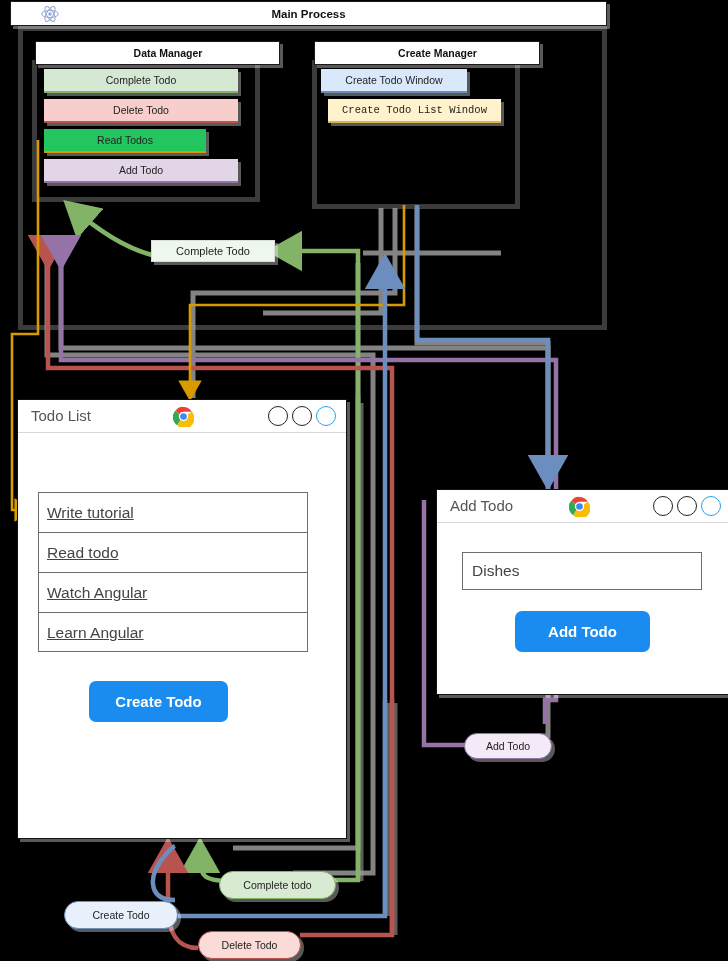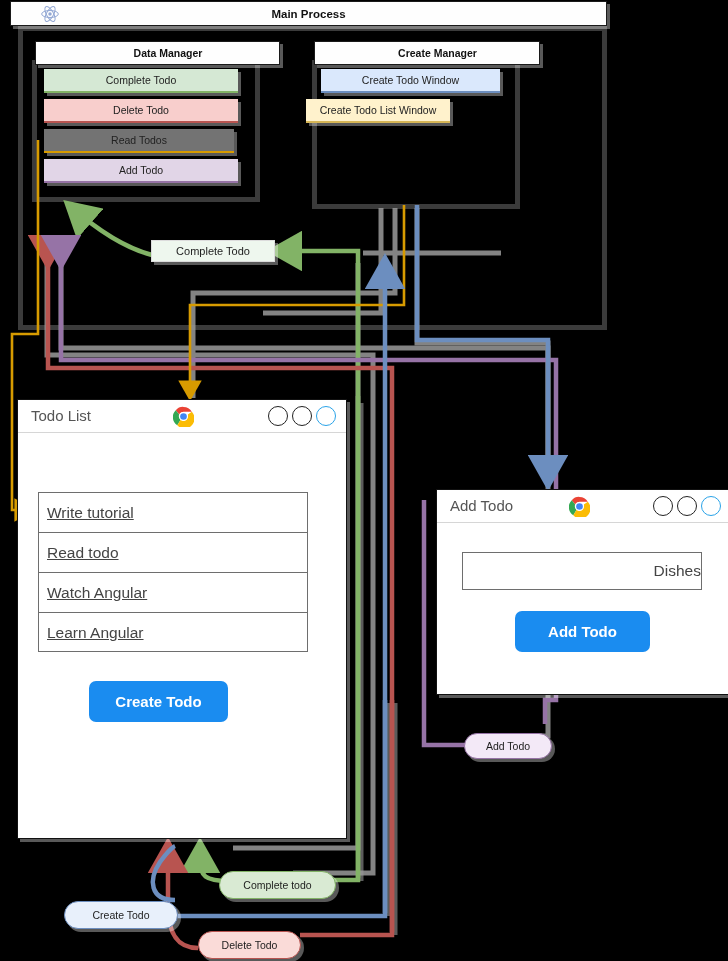--- a/index.html
+++ b/index.html
@@ -48,21 +48,21 @@
   .dot.blue{border-color:#2aa3e8;}
 
   .todo-list-box{position:absolute;border:1px solid #6e6e6e;box-sizing:border-box;background:#fff;}
   .todo-row{height:40px;box-sizing:border-box;border-bottom:1px solid #6e6e6e;
             display:flex;align-items:center;padding-left:8px;font-size:15.5px;color:#444;text-decoration:underline;}
   .todo-row:last-child{border-bottom:none;}
 
   .blue-btn{position:absolute;background:#1a8cf0;border-radius:7px;color:#fff;
             font-size:15px;font-weight:bold;display:flex;align-items:center;justify-content:center;}
   .text-field{position:absolute;border:1px solid #6e6e6e;background:#fff;box-sizing:border-box;
-              display:flex;align-items:center;padding-left:9px;font-size:15.5px;color:#444;justify-content:flex-end;}
+              display:flex;align-items:center;padding-left:9px;font-size:15.5px;color:#444;}
 
   
   .pill{position:absolute;border-radius:999px;box-sizing:border-box;
         display:flex;align-items:center;justify-content:center;
         font-size:10.5px;color:#1d1d1d;z-index:90;}
   
   .rlabel{position:absolute;box-sizing:border-box;
         display:flex;align-items:center;justify-content:center;
         font-size:11px;color:#1d1d1d;z-index:90;}
 
@@ -148,35 +148,35 @@
   <div class="mgr" style="left:32px;top:60px;width:228px;height:142px;"></div>
   <div class="mgr-header sh" style="left:35px;top:41px;width:222px;height:22px;">
     <span>Data Manager</span>
   </div>
   <div class="mitem sh" style="left:44px;top:69px;width:194px;height:24px;background:#d5e8d4;border-bottom:2px solid #82b366;">
     <span>Complete Todo</span>
   </div>
   <div class="mitem sh" style="left:44px;top:99px;width:194px;height:24px;background:#f8cecc;border-bottom:2px solid #b85450;">
     <span>Delete Todo</span>
   </div>
-  <div class="mitem sh" style="left:44px;top:129px;width:190px;height:24px;background:#737373;border-bottom:2px solid #d79b00;">
+  <div class="mitem sh" style="left:44px;top:129px;width:162px;height:24px;background:#22c55e;border-bottom:2px solid #d79b00;">
     <span>Read Todos</span>
   </div>
   <div class="mitem sh" style="left:44px;top:159px;width:194px;height:24px;background:#e1d5e7;border-bottom:2px solid #9673a6;">
     <span>Add Todo</span>
   </div>
 
   <div class="mgr" style="left:312px;top:60px;width:208px;height:149px;"></div>
   <div class="mgr-header sh" style="left:314px;top:41px;width:203px;height:22px;">
     <span>Create Manager</span>
   </div>
-  <div class="mitem sh" style="left:321px;top:69px;width:179px;height:24px;background:#dae8fc;border-bottom:2px solid #6c8ebf;align-items:center;">
+  <div class="mitem sh" style="left:321px;top:69px;width:146px;height:24px;background:#dae8fc;border-bottom:2px solid #6c8ebf;align-items:center;">
     <span>Create Todo Window</span>
   </div>
-  <div class="mitem sh" style="left:306px;top:99px;width:144px;height:24px;background:#fff2cc;border-bottom:2px solid #d6b656;">
+  <div class="mitem sh" style="left:328px;top:99px;width:173px;height:24px;background:#fff2cc;border-bottom:2px solid #d6b656;font-family:Liberation Mono, monospace;">
     <span>Create Todo List Window</span>
   </div>
 
   <div class="rlabel sh" style="left:151px;top:240px;width:124px;height:22px;background:#eef7ee;border:1px solid #dcdcdc;">
     <span>Complete Todo</span>
   </div>
 
   <div class="appwin sh" style="left:17px;top:399px;width:330px;height:440px;padding-left:8px;">
     <div class="appwin-bar">
       <span class="appwin-title">Todo List</span>

